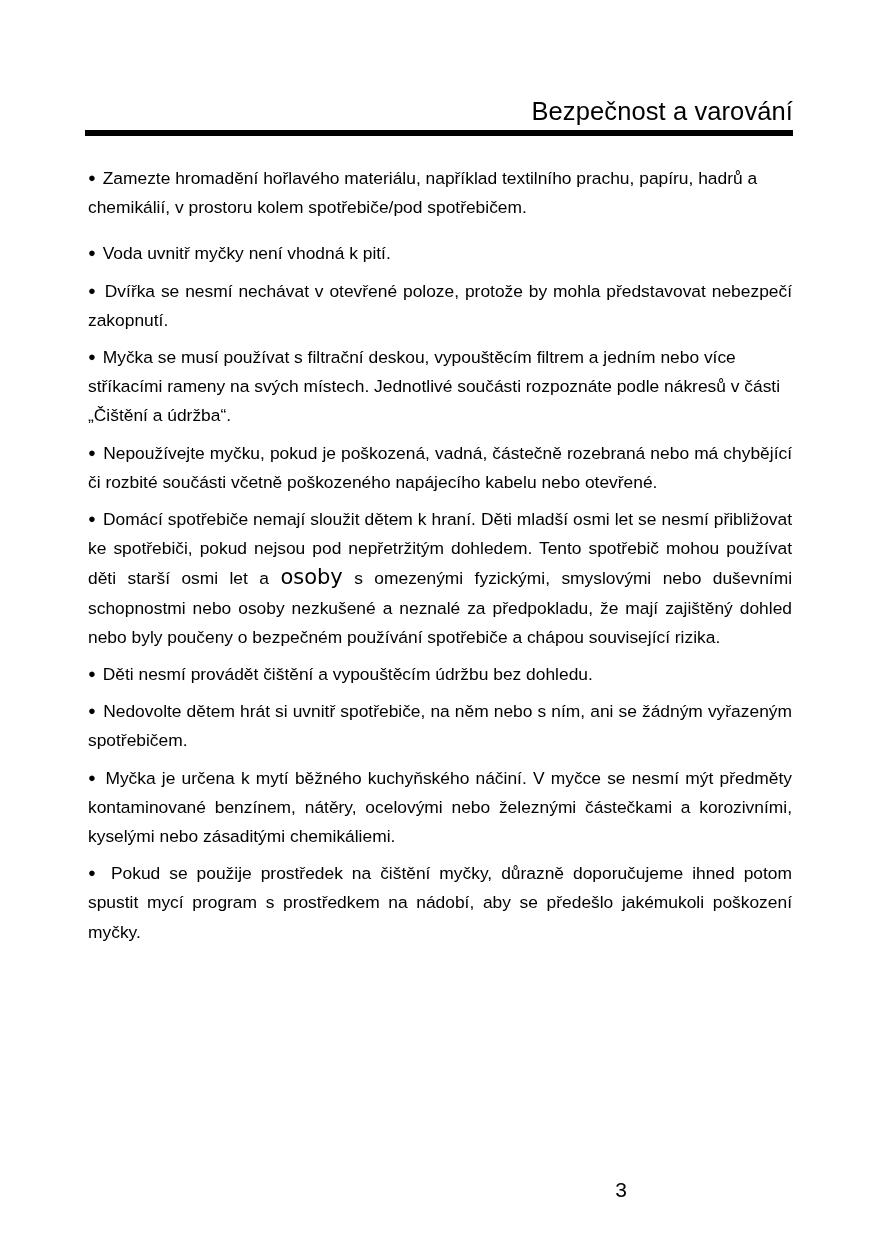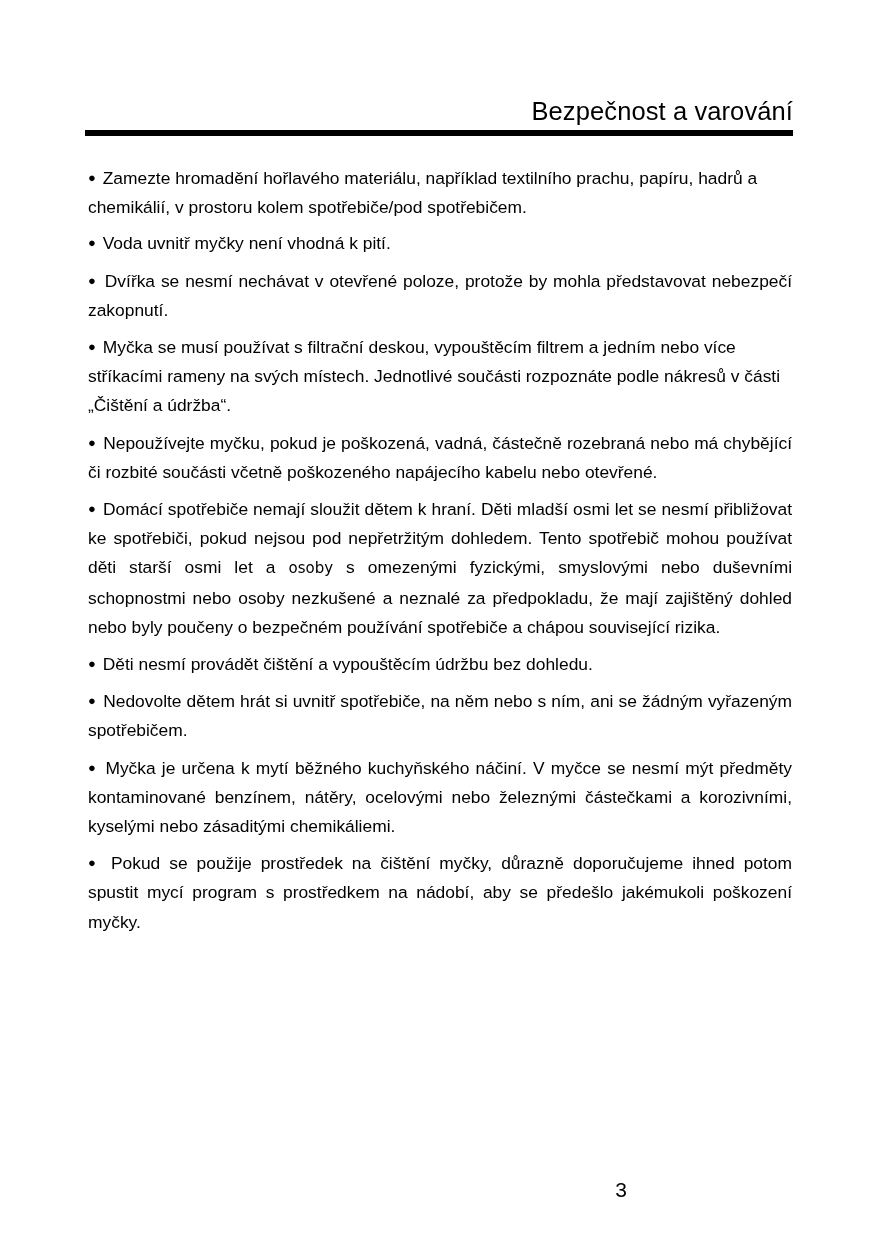--- a/index.html
+++ b/index.html
@@ -76,26 +76,26 @@
   .section-heading {
     font-size: 19.2px;
     line-height: 26px;
     font-weight: bold;
     margin: 18px 0 10px 2px;
     letter-spacing: 0.15px;
   }
 
   .alt-font {
     font-family: "DejaVu Sans", sans-serif;
-    font-size: 15px;
+    font-size: 21px;
   }
 
   
   .gap-sm { margin-bottom: 7px; }
-  .gap-md { margin-bottom: 6px; }
+  .gap-md { margin-bottom: 16px; }
 
   
   .page-number {
     position: absolute;
     right: 82px;
     bottom: 38px;
     font-size: 21px;
     line-height: 24px;
   }
 </style>

